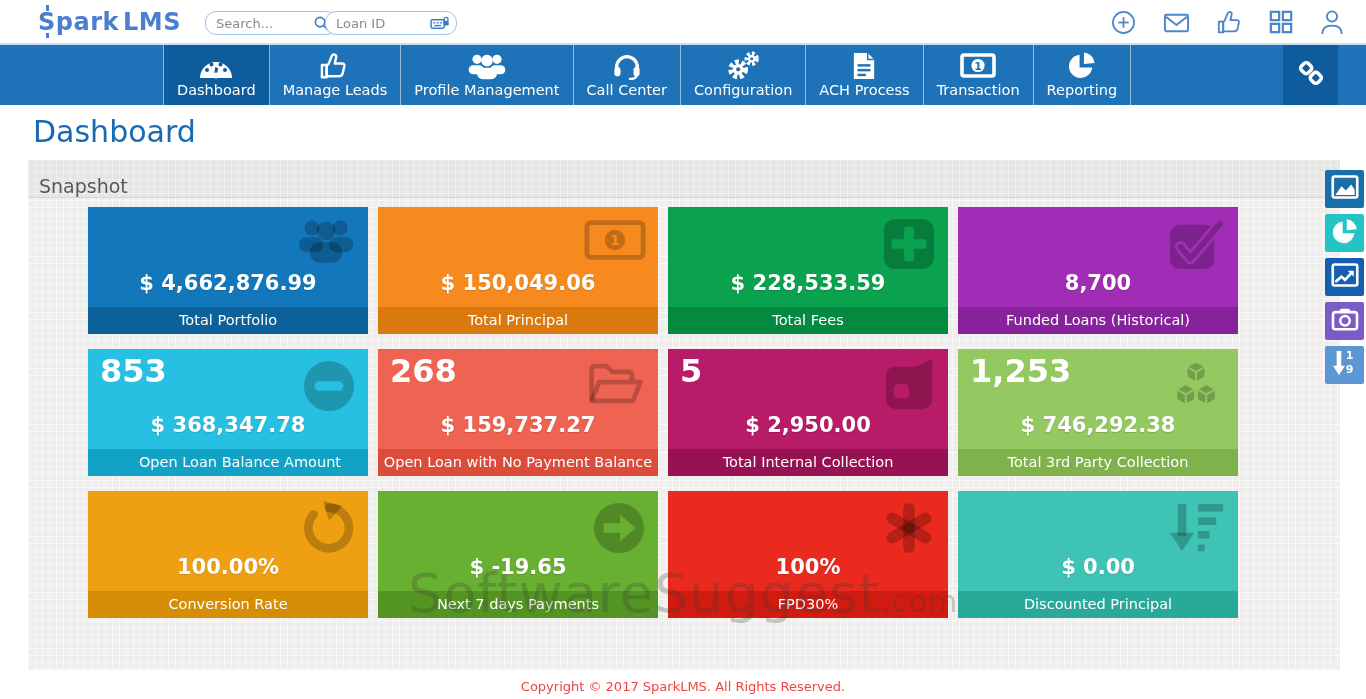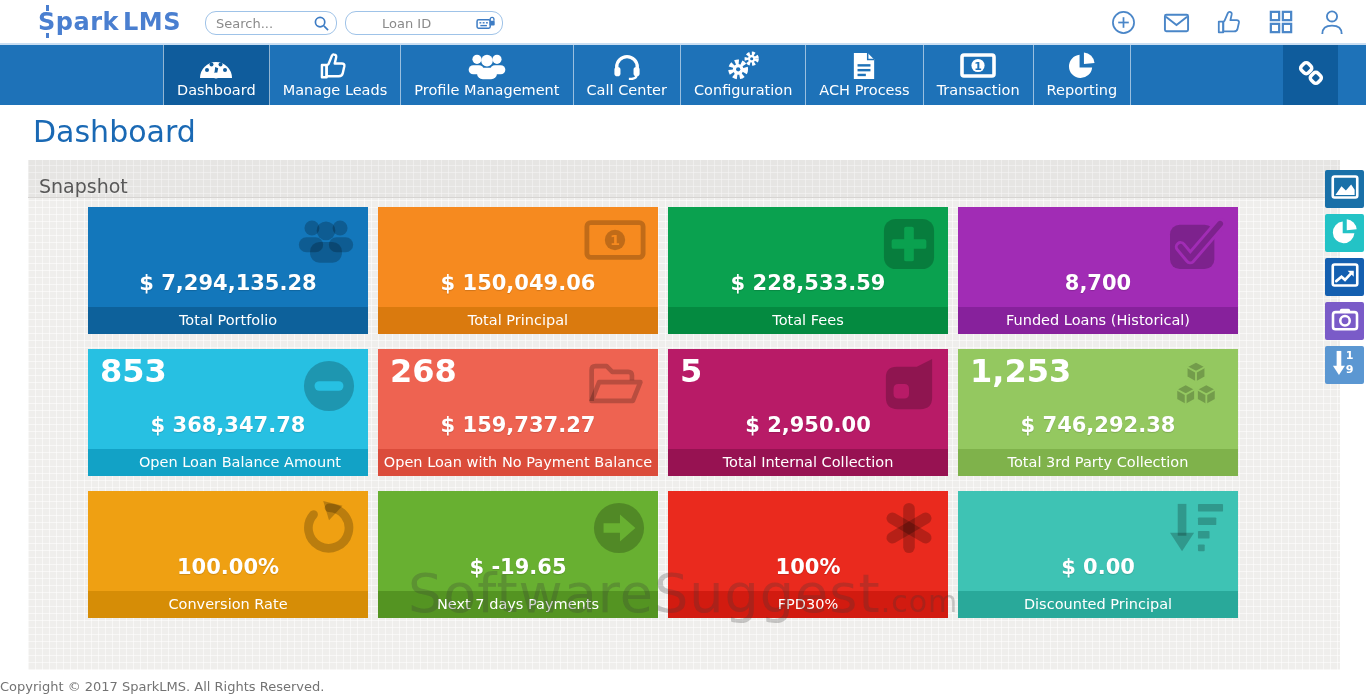--- a/index.html
+++ b/index.html
@@ -14,21 +14,21 @@
   .brand-s{position:relative;display:inline-block;}
   .brand-s::before{content:"";position:absolute;left:8px;top:-3px;width:3px;height:6px;background:var(--brand-blue);}
   .brand-s::after{content:"";position:absolute;left:8px;bottom:-2px;width:3px;height:5px;background:var(--brand-blue);}
   .brand-lms{margin-left:4px;}
   .hd-input{position:absolute;top:11px;height:22px;width:130px;border:1.5px solid #9fc3e8;
             border-radius:11px;background:#fff;display:flex;align-items:center;gap:26px;}
   .hd-input input{border:none;outline:none;background:transparent;flex:1;min-width:0;
                   font-size:13px;color:#444;padding:0 4px 0 10px;font-family:inherit;}
   .hd-input input::placeholder{color:#8a8a8a;}
   .hd-input .hd-ic{flex:0 0 auto;margin-right:7px;display:flex;color:#3d7cc4;}
-  #searchbox{left:205px;} #loanbox{left:345px;padding-left:26px;}
+  #searchbox{left:205px;} #loanbox{left:325px;}
   .top-icons{position:absolute;right:22px;top:9px;display:flex;gap:27px;align-items:center;color:#4a86c8;}
   .top-icons .tic{display:flex;cursor:pointer;}
 
   
   .navbar{position:absolute;left:0;top:45px;width:1366px;height:60px;background:var(--nav-bg);}
   .nav-tabs{position:absolute;left:163px;top:0;height:60px;display:flex;}
   .nav-item{--cut:var(--nav-bg);display:flex;flex-direction:column;align-items:center;justify-content:flex-end;
             padding:6px 13px 7px;color:#fff;cursor:pointer;border-right:1px solid rgba(255,255,255,.55);}
   .nav-item:first-child{border-left:1px solid rgba(255,255,255,.55);}
   .nav-item.active{--cut:var(--nav-active);background:var(--nav-active);}
@@ -63,21 +63,21 @@
   .tools{position:absolute;right:2px;top:170px;display:flex;flex-direction:column;gap:6px;z-index:6;}
   .tool-btn{width:39px;height:38px;border-radius:2px;display:flex;align-items:center;justify-content:center;
             color:#fff;cursor:pointer;}
 
   
   .watermark{position:absolute;left:408px;top:562px;z-index:5;pointer-events:none;
              font-size:54px;font-weight:normal;color:rgba(55,55,55,.25);letter-spacing:1px;white-space:nowrap;}
   .watermark .wm-suffix{font-size:30px;}
 
   
-  .footer{position:absolute;left:0;right:0;top:679px;font-size:13px;color:#737373;}
+  .footer{position:absolute;left:0;right:0;top:679px;text-align:center;font-size:13px;color:#ef4444;}
 </style>
 </head>
 <body>
 
 <div class="topbar">
   <div class="brand">
     <span class="brand-s"><span>Spark</span></span><span class="brand-lms">LMS</span>
   </div>
 
   <div class="hd-input" id="searchbox">
@@ -276,21 +276,21 @@
       <span class="tile-icon">
         <svg width="60" height="50" viewBox="0 0 64 52" fill="currentColor">
             <circle cx="17" cy="11" r="8"></circle>
             <circle cx="47" cy="11" r="8"></circle>
             <circle cx="32" cy="14" r="10"></circle>
             <rect x="3" y="21" width="26" height="16" rx="8"></rect>
             <rect x="35" y="21" width="26" height="16" rx="8"></rect>
             <rect x="15" y="26" width="34" height="22" rx="10"></rect>
           </svg>
       </span>
-      <div class="tile-value">$ 7,294,135.28</div>
+      <div class="tile-value">$ 4,662,876.99</div>
       <div class="tile-label" style="background: rgb(13, 97, 155); margin-top: 27px;">Total Portfolio</div>
     </div>
 
     <div class="tile" style="background: rgb(246, 138, 31); --t: #f68a1f;">
       <span class="tile-count"></span>
       <span class="tile-icon">
         <svg width="62" height="46" viewBox="0 0 64 46">
             <rect x="3" y="5" width="58" height="36" rx="4" fill="none" stroke="currentColor" stroke-width="5"></rect>
             <circle cx="32" cy="23" r="10.5" fill="currentColor"></circle>
             <text x="32" y="28.5" font-size="15" font-weight="bold" fill="var(--t)" text-anchor="middle" font-family="DejaVu Sans,sans-serif">1</text>

